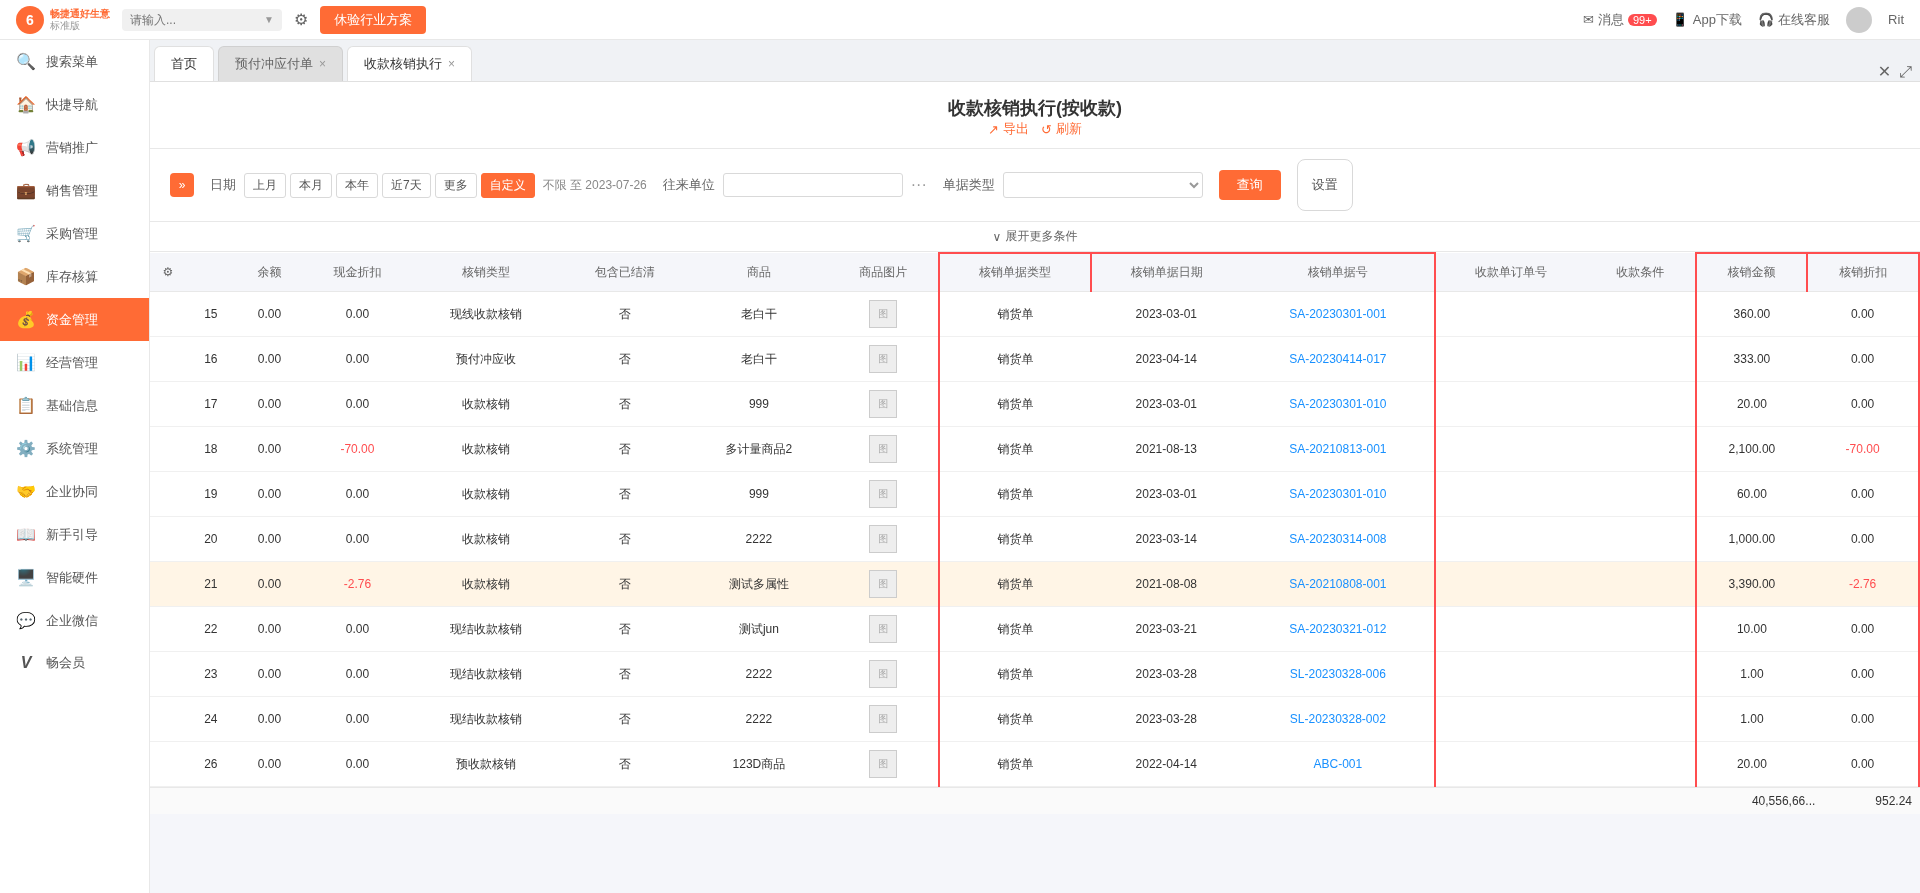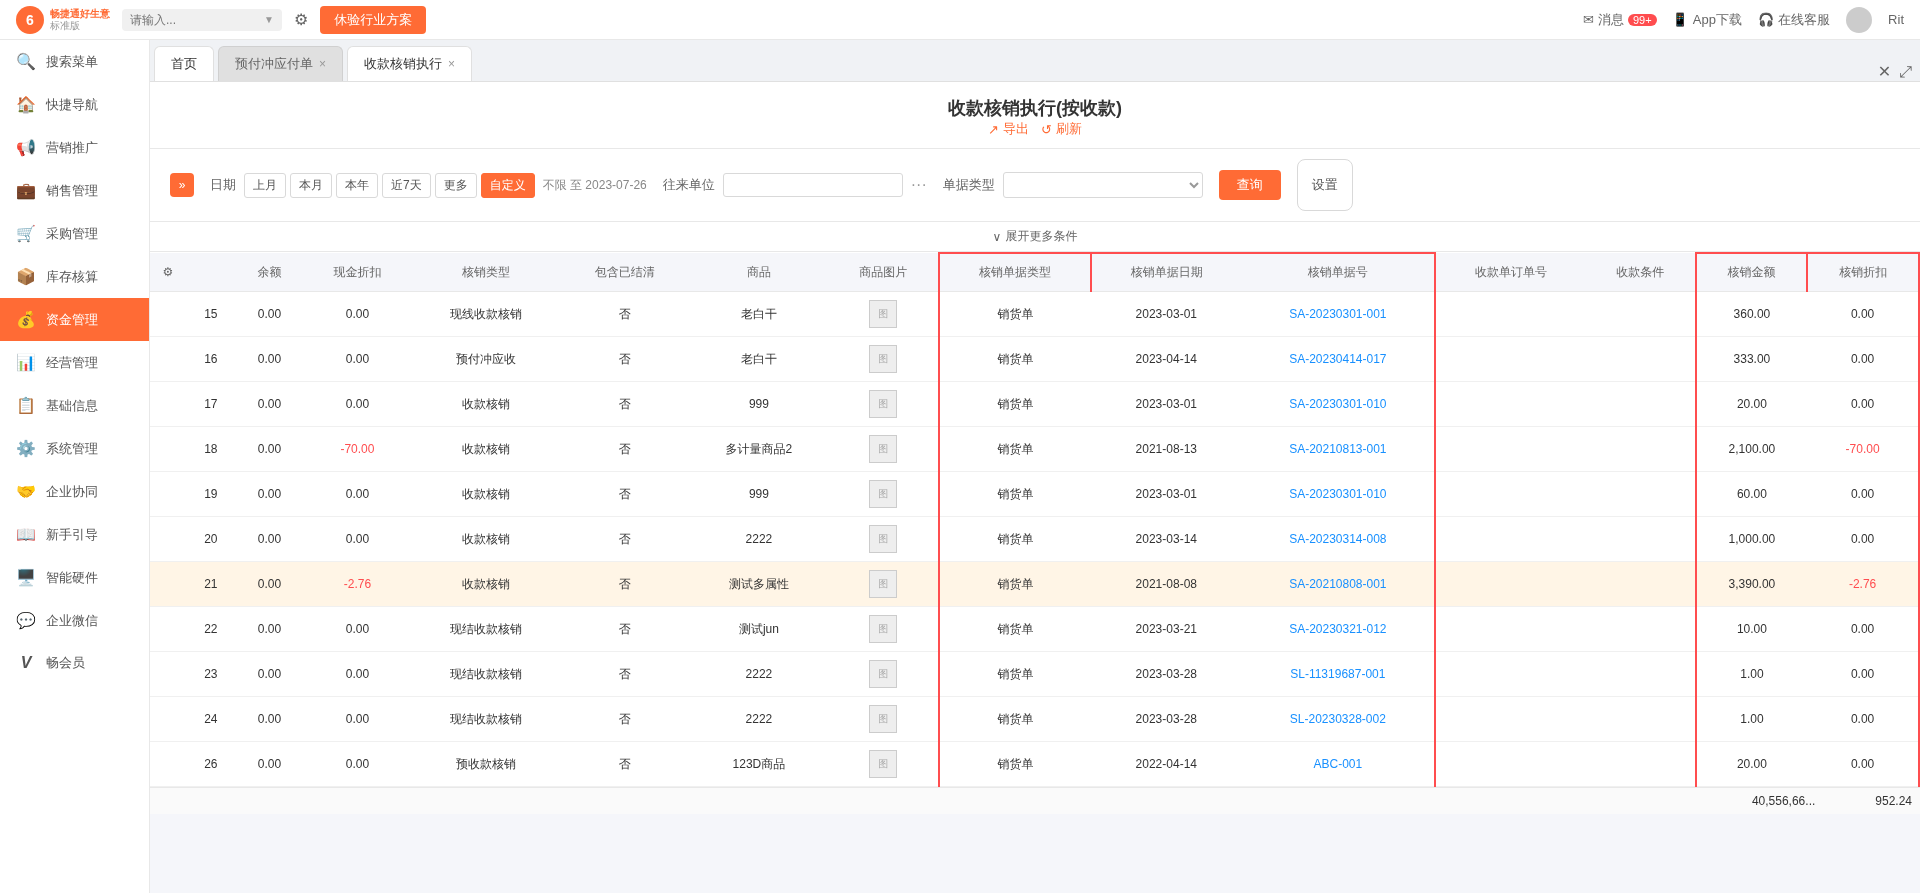--- a/index.html
+++ b/index.html
@@ -456,21 +456,21 @@
     <td class="">0.00</td>
     <td>现结收款核销</td>
     <td>否</td>
     <td>2222</td>
     <td>
       <div style="width:28px;height:28px;background:#eee;border:1px solid #ccc;margin:auto;display:flex;align-items:center;justify-content:center;font-size:10px;color:#aaa;">图</div>
     </td>
     <td style="border-left: 2px solid #ff4d4f;">销货单</td>
     <td style="">2023-03-28</td>
     <td style="border-right: 2px solid #ff4d4f;">
-      <a class="link-text">SL-11319687-001</a>
+      <a class="link-text">SL-20230328-006</a>
     </td>
     <td></td>
     <td></td>
     <td style="border-left: 2px solid #ff4d4f;" class="">1.00</td>
     <td style="border-right: 2px solid #ff4d4f;" class="">0.00</td>
   </tr>
               <tr>
     <td></td>
     <td>24</td>
     <td>0.00</td>

